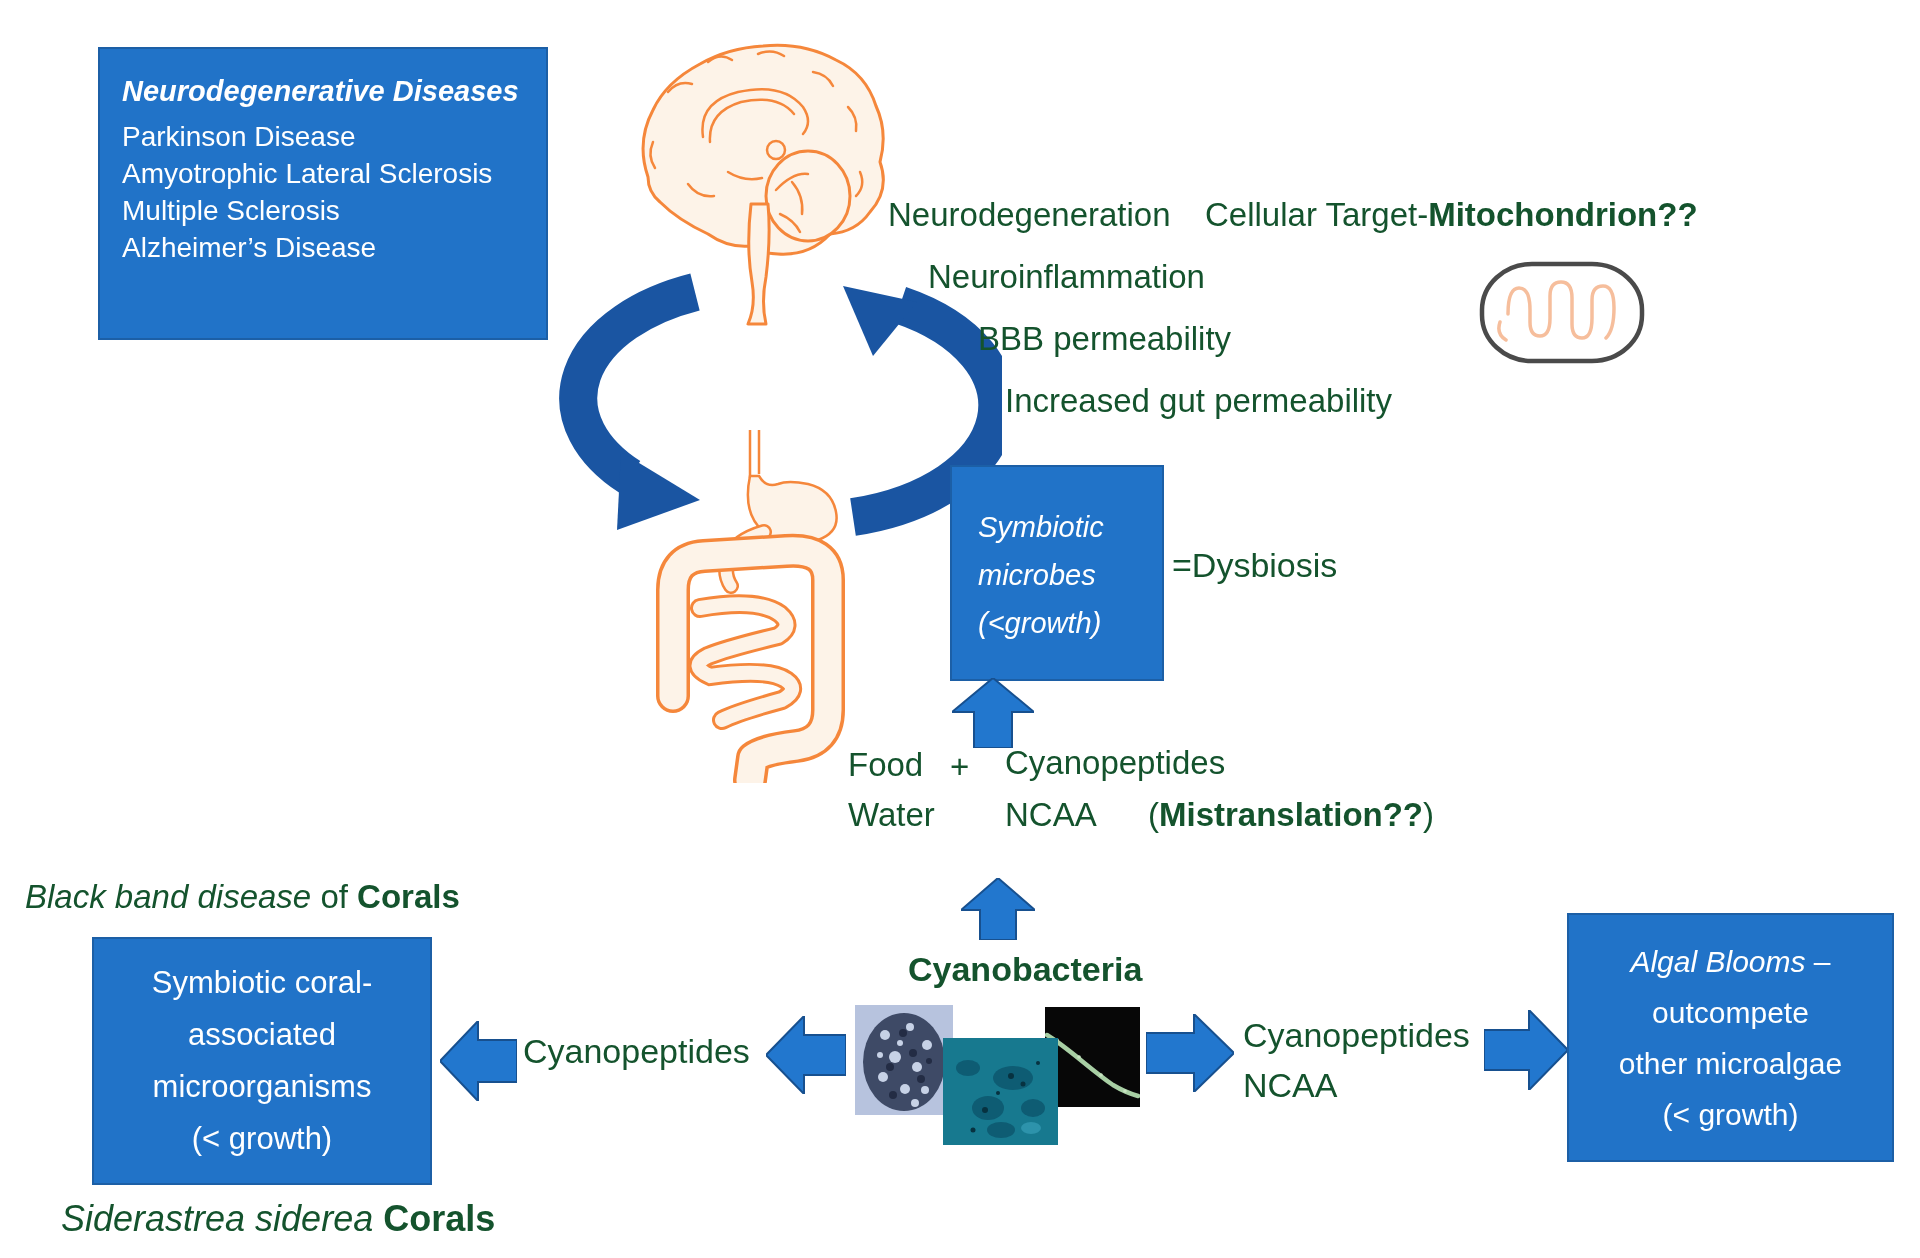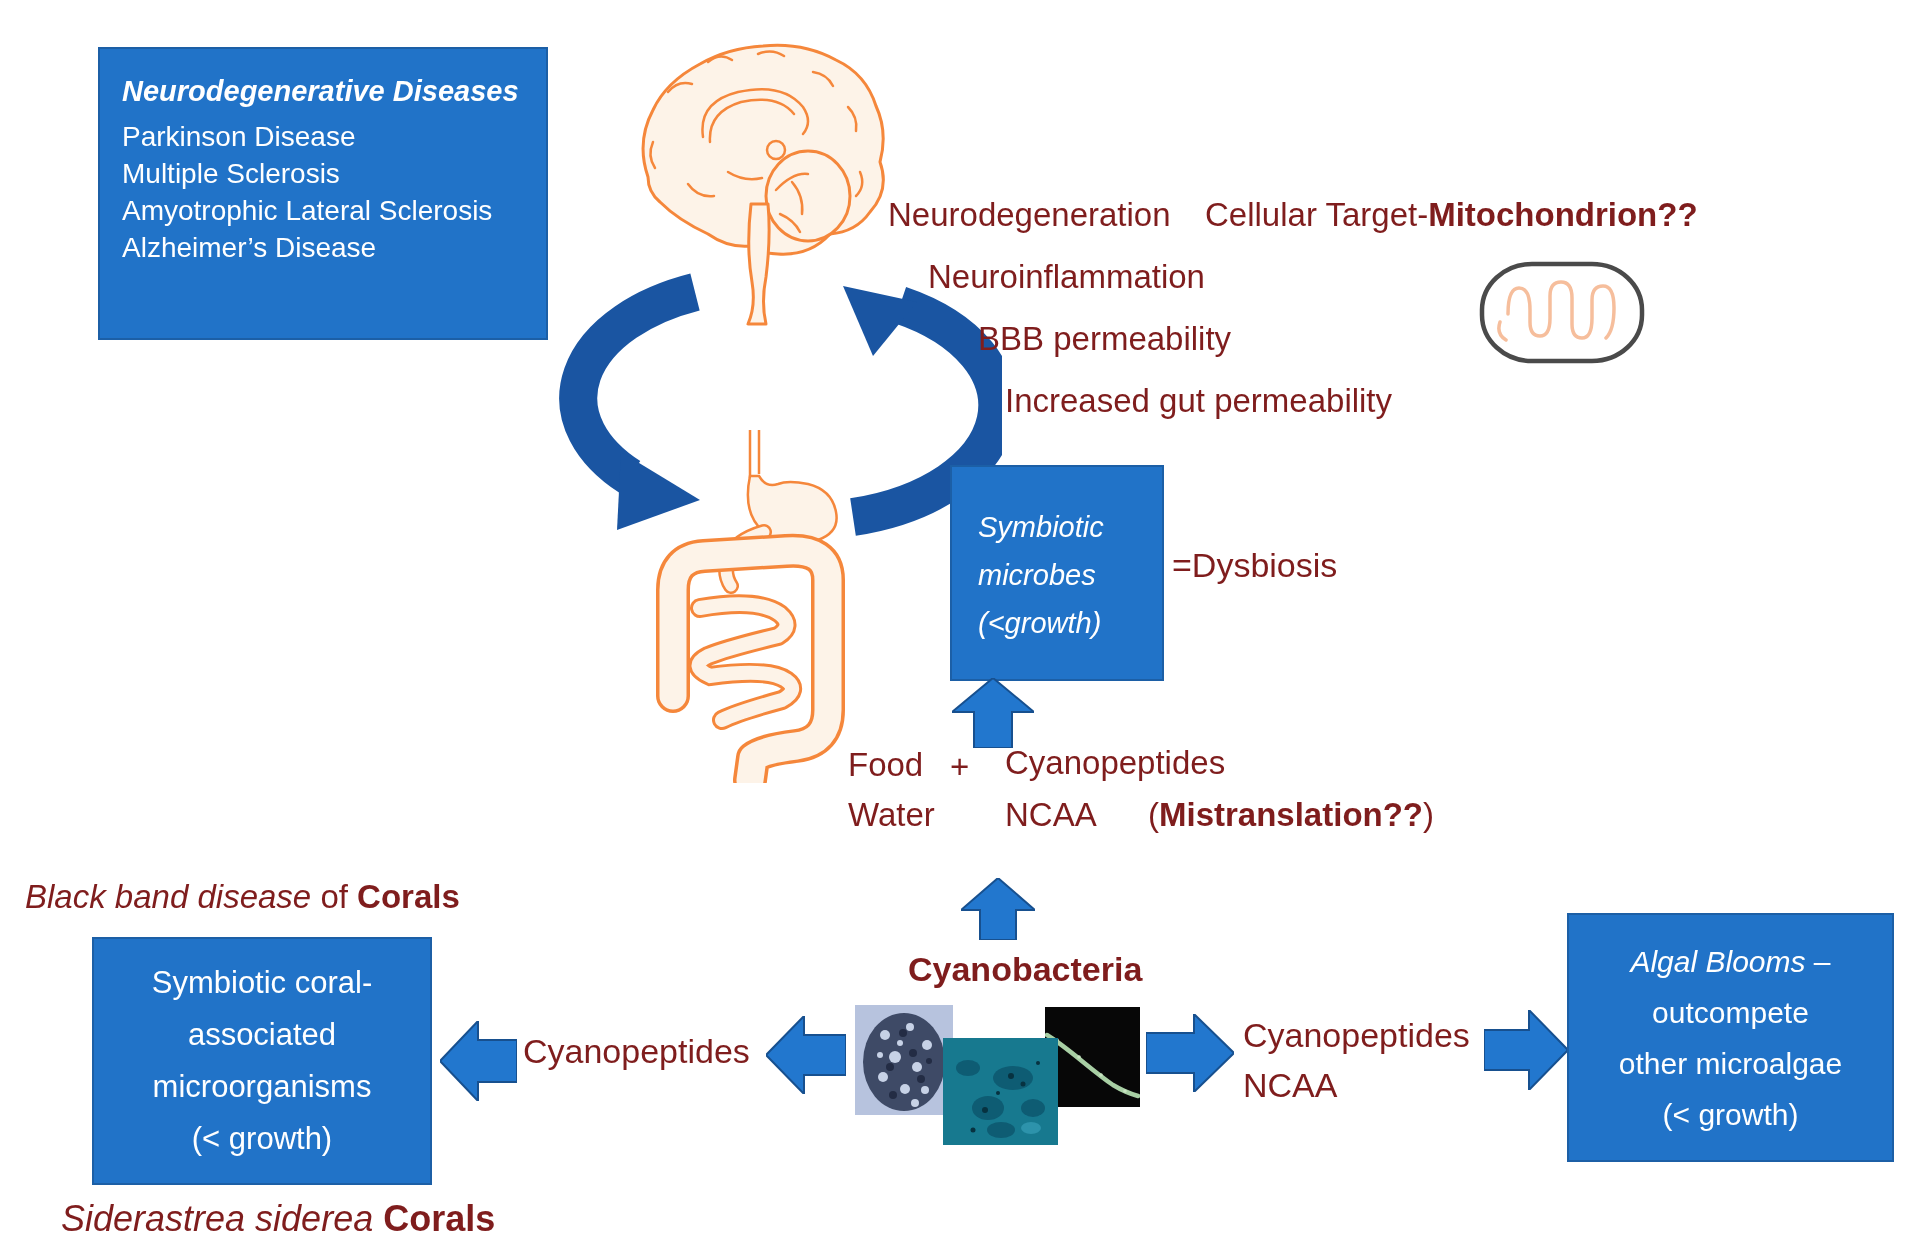--- a/index.html
+++ b/index.html
@@ -1,21 +1,21 @@
 <!DOCTYPE html>
 <html><head>
 <meta charset="utf-8">
 <style>
   html,body{margin:0;padding:0;background:#ffffff;}
   .canvas{
     position:relative;width:1920px;height:1258px;background:#ffffff;overflow:hidden;
     font-family:"Liberation Sans",sans-serif;color:#111111;
   }
   .abs{position:absolute;}
-  .blackLabel{font-size:33px;color:#7f1d1d;white-space:nowrap;}
+  .blackLabel{font-size:33px;color:#14532d;white-space:nowrap;}
   .bold{font-weight:bold;}
   .bi{font-weight:normal;font-style:italic;}
   .blueBox{
     position:absolute;background:#2173C8;border:2px solid #1C5FA6;color:#ffffff;
     box-sizing:border-box;
   }
   .ndBox{left:98px;top:32px;width:450px;height:293px;padding:26px 14px 0 22px;margin-top:15px;}
   .ndTitle{font-size:29px;font-weight:bold;font-style:italic;margin-bottom:10px;white-space:nowrap;}
   .ndItem{font-size:28px;line-height:37px;white-space:nowrap;}
   .symBox{left:950px;top:465px;width:214px;height:216px;padding:36px 0 0 26px;}
@@ -27,22 +27,22 @@
   svg{display:block;}
 </style>
 </head>
 <body>
 
 <div class="canvas">
 
   <div class="blueBox ndBox">
     <div class="ndTitle">Neurodegenerative Diseases</div>
     <div class="ndItem">Parkinson Disease</div>
+    <div class="ndItem">Amyotrophic Lateral Sclerosis</div>
     <div class="ndItem">Multiple Sclerosis</div>
-    <div class="ndItem">Amyotrophic Lateral Sclerosis</div>
     <div class="ndItem">Alzheimer’s Disease</div>
   </div>
 
   <div class="abs" style="left:608px;top:22px;">
     <svg width="290" height="320" viewBox="0 0 290 320">
       <g fill="#FDF3E8" stroke="#F5873B" stroke-width="3" stroke-linecap="round" stroke-linejoin="round">
         <path d="M40 155 Q28 120 45 88 Q58 60 92 42 Q120 26 155 24 Q195 20 228 38 Q258 52 268 84 Q280 110 272 140 Q282 168 262 190 Q248 210 222 212 Q202 234 170 232 Q150 231 142 224 Q120 226 100 212 Q70 198 52 180 Q40 170 40 155 Z"></path>
         <ellipse cx="200" cy="174" rx="42" ry="45"></ellipse>
         <path d="M143 182 Q138 225 144 260 Q148 284 140 302 L158 302 Q153 280 158 255 Q163 215 160 182 Z"></path>
       </g>

